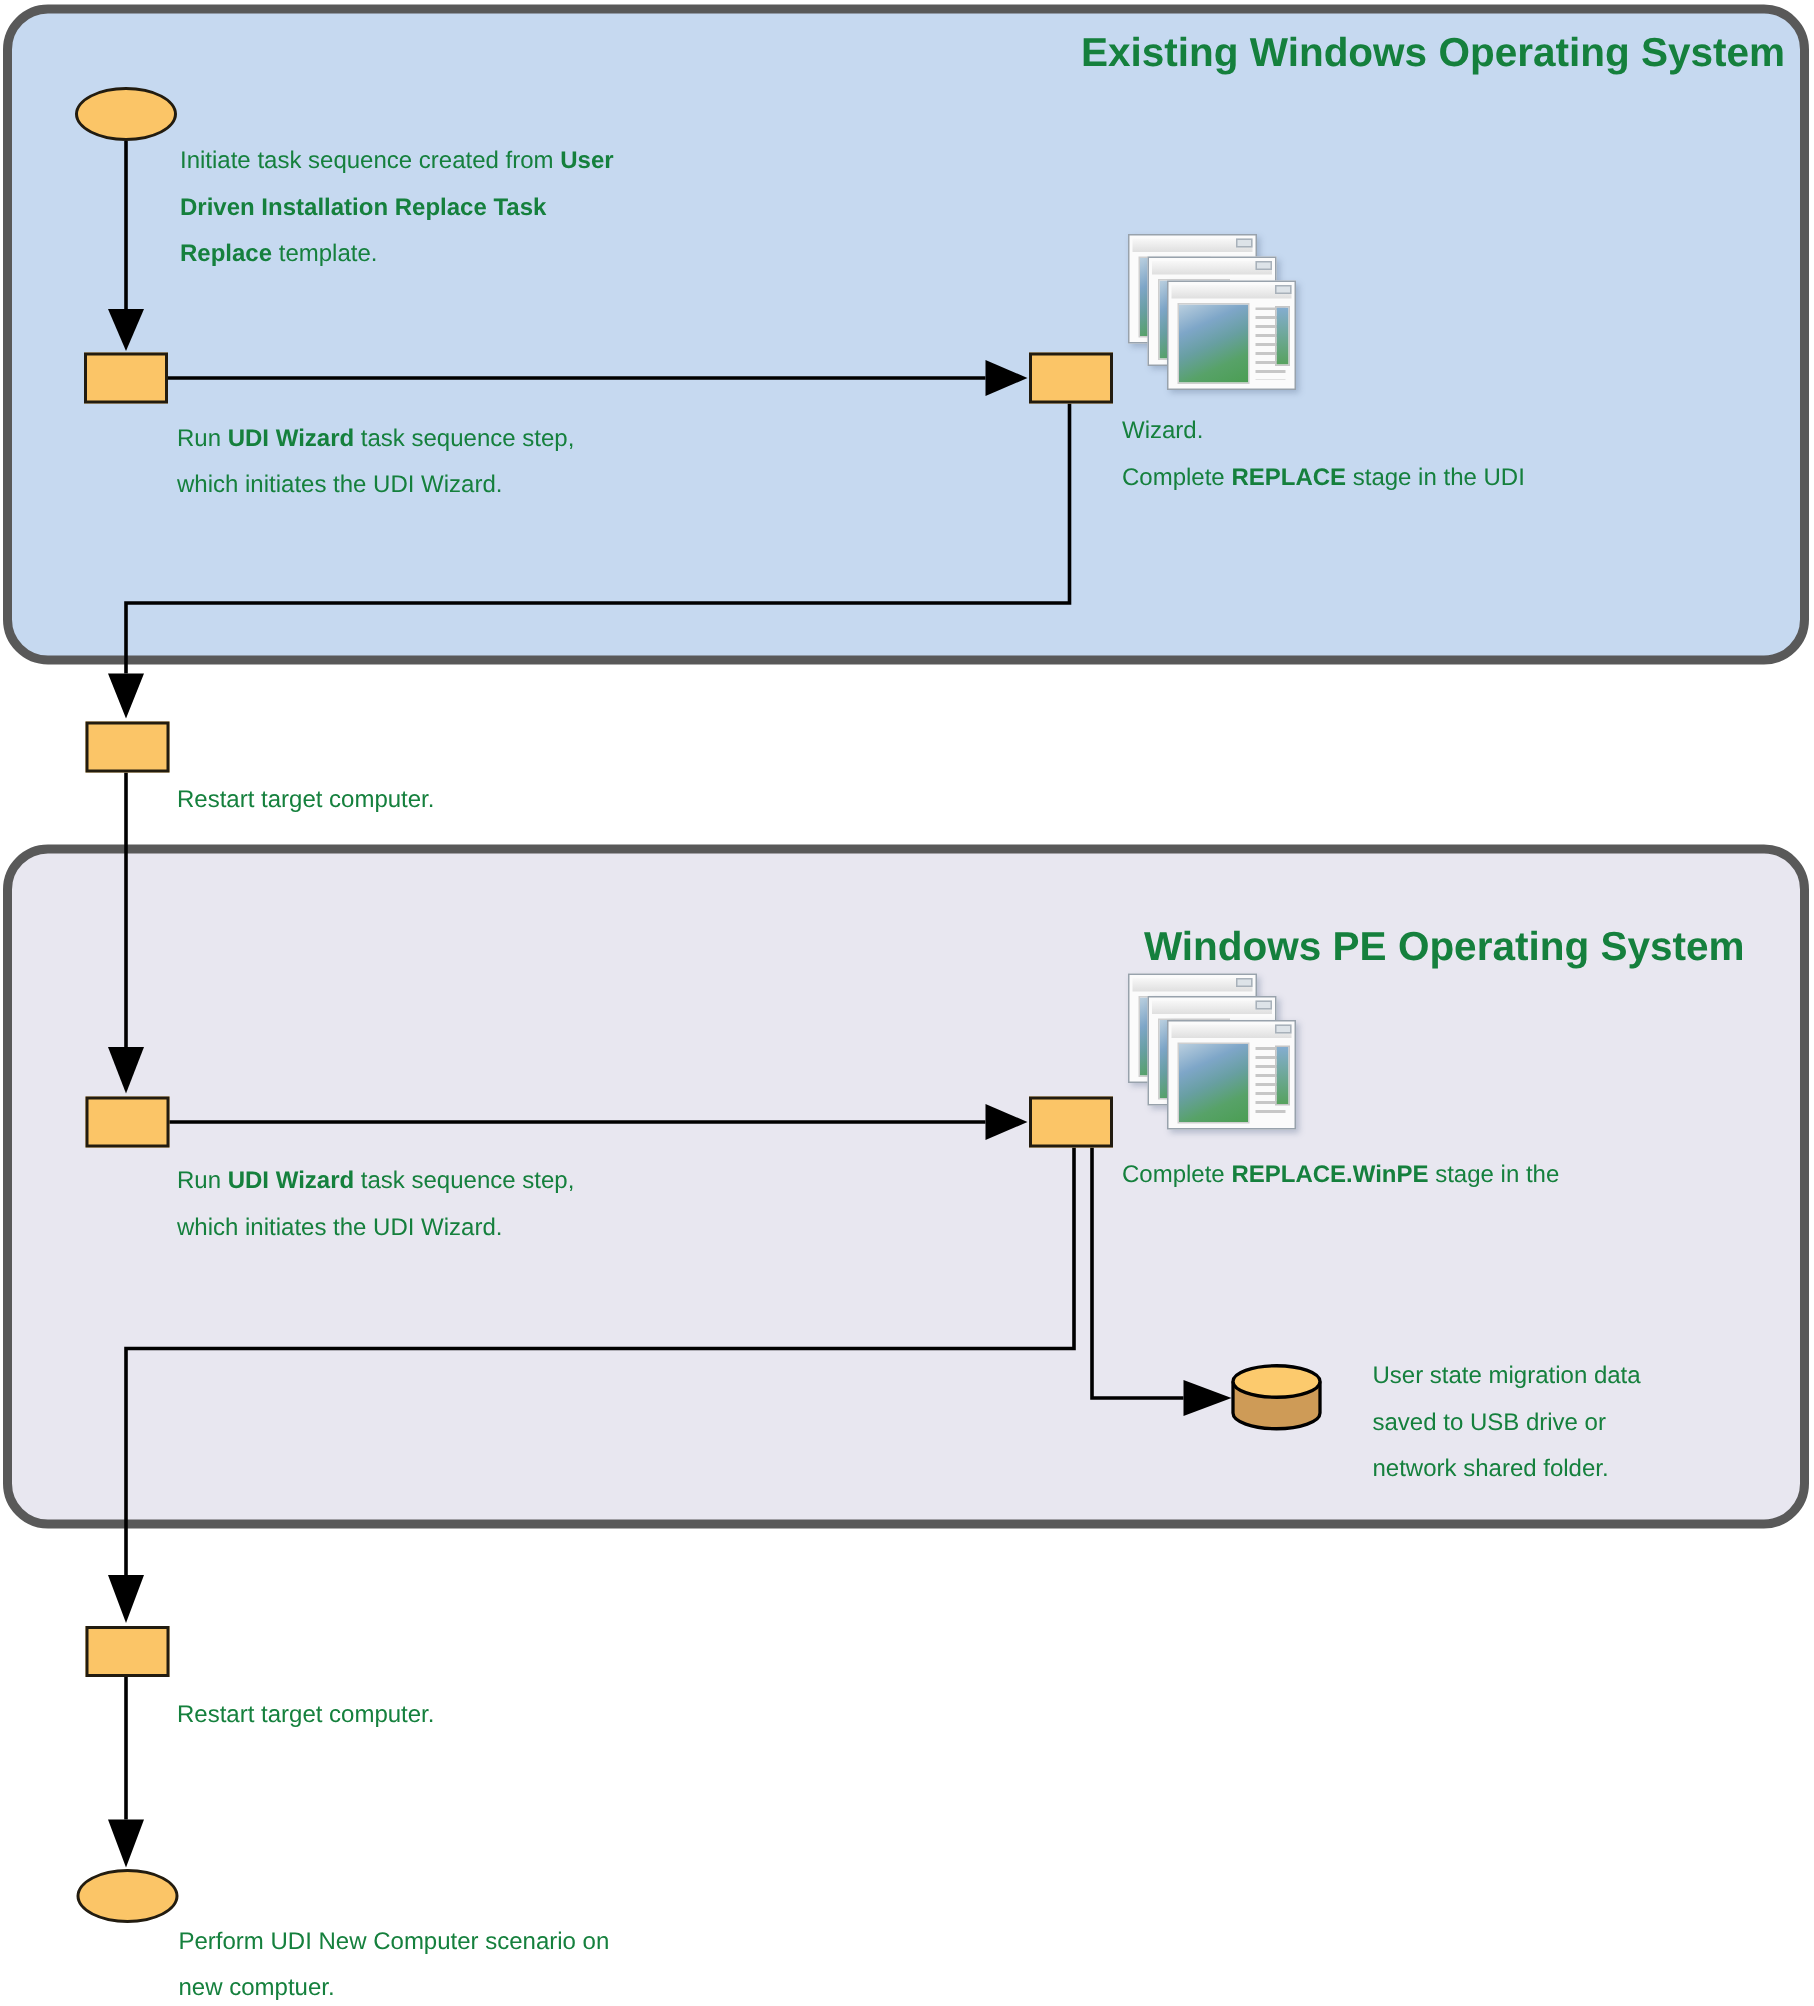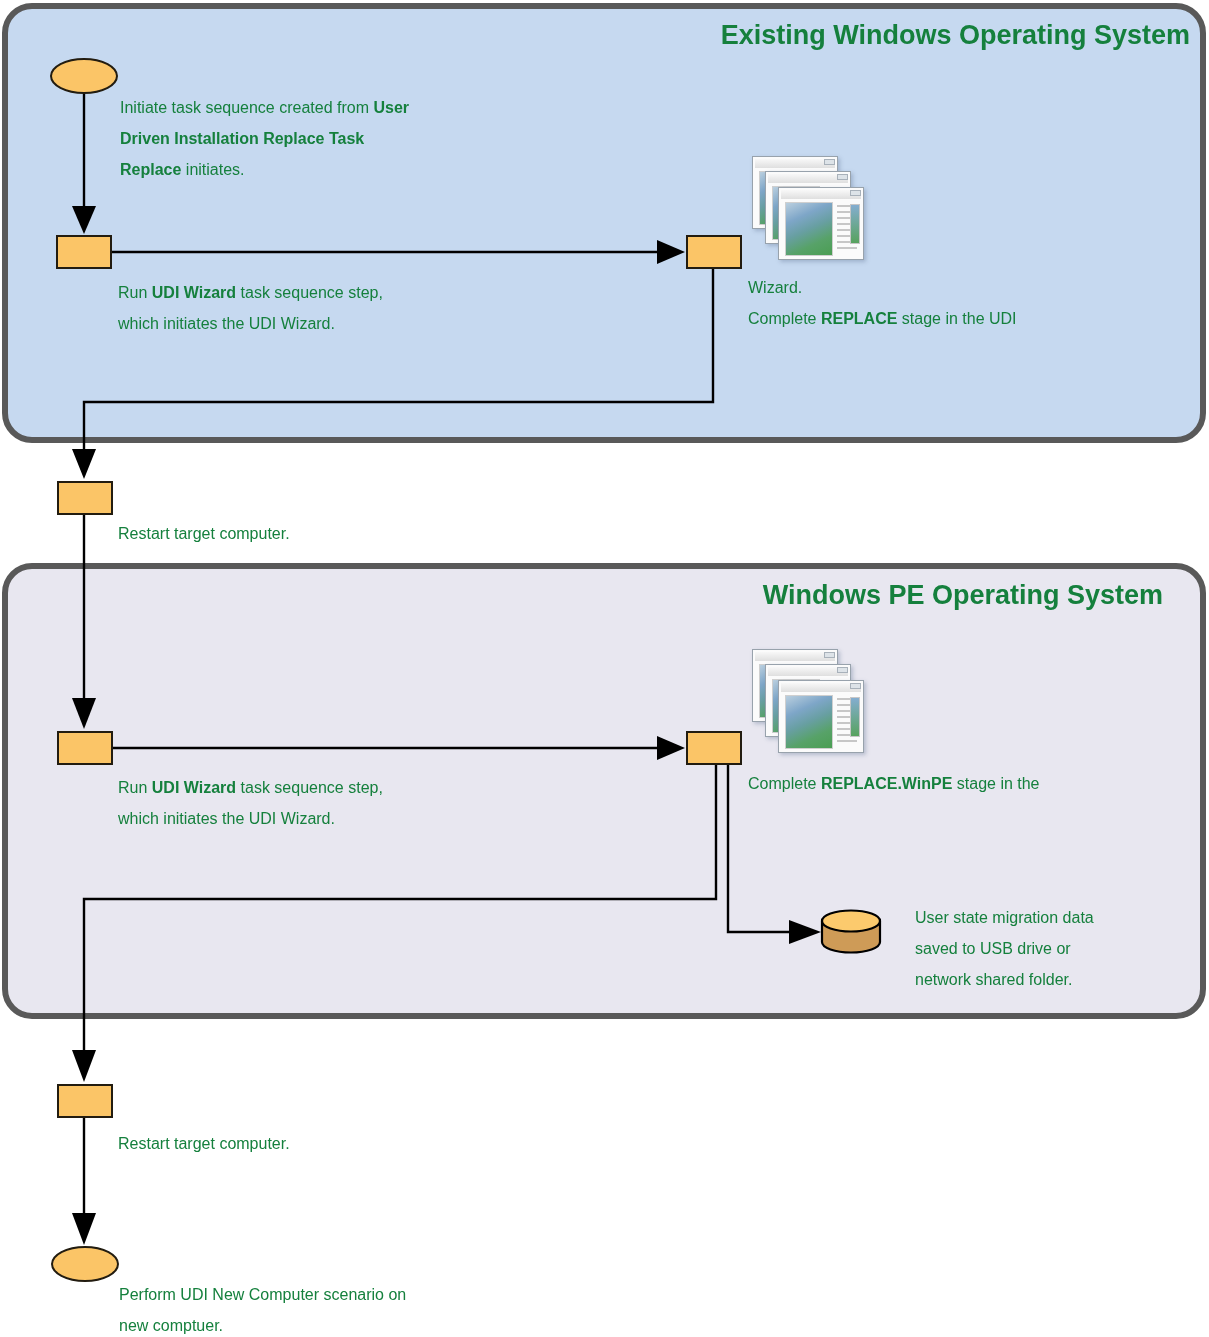--- a/index.html
+++ b/index.html
@@ -37,21 +37,21 @@
 </style>
 </head>
 <body>
 
 <div class="canvas">
 
   <div class="section sec-blue"></div>
   <div class="section sec-purple"></div>
 
   <div class="sec-title" style="top:20px;right:19px">Existing Windows Operating System</div>
-  <div class="sec-title" style="top:580px;right:46px">Windows PE Operating System</div>
+  <div class="sec-title" style="top:616px;right:46px">Windows PE Operating System</div>
 
   <svg id="connectors" width="1209" height="1337">
     <path class="flow-line" d="M84 94 V206"></path>
     <polygon class="flow-arrow" points="72,206 96,206 84,234"></polygon>
     <path class="flow-line" d="M112 252 H657"></path>
     <polygon class="flow-arrow" points="657,240 657,264 685,252"></polygon>
     <path class="flow-line" d="M713 269 V402 H84 V449"></path>
     <polygon class="flow-arrow" points="72,449 96,449 84,479"></polygon>
     <path class="flow-line" d="M84 515 V698"></path>
     <polygon class="flow-arrow" points="72,698 96,698 84,729"></polygon>
@@ -123,21 +123,21 @@
   </div>
 
   <svg class="cyl" style="left:819px;top:907px" width="64" height="50">
     <path d="M3,14 v21 a29,10.5 0 0 0 58,0 v-21" fill="#ce9b57" stroke="#000" stroke-width="2.2"></path>
     <ellipse cx="32" cy="14" rx="29" ry="10.5" fill="#fcca6d" stroke="#000" stroke-width="2.2"></ellipse>
   </svg>
 
   <div class="label" style="left:120px;top:92px">
     <div class="tl"><span>Initiate task sequence created from </span><b>User</b><span></span></div>
     <div class="tl"><span></span><b>Driven Installation Replace Task</b><span></span></div>
-    <div class="tl"><span></span><b>Replace</b><span> initiates.</span></div>
+    <div class="tl"><span></span><b>Replace</b><span> template.</span></div>
   </div>
 
   <div class="label" style="left:118px;top:277px">
     <div class="tl"><span>Run </span><b>UDI Wizard</b><span> task sequence step,</span></div>
     <div class="tl"><span>which initiates the UDI Wizard.</span><b></b><span></span></div>
   </div>
 
   <div class="label" style="left:748px;top:272px">
     <div class="tl"><span>Wizard.</span><b></b><span></span></div>
     <div class="tl"><span>Complete </span><b>REPLACE</b><span> stage in the UDI</span></div>

